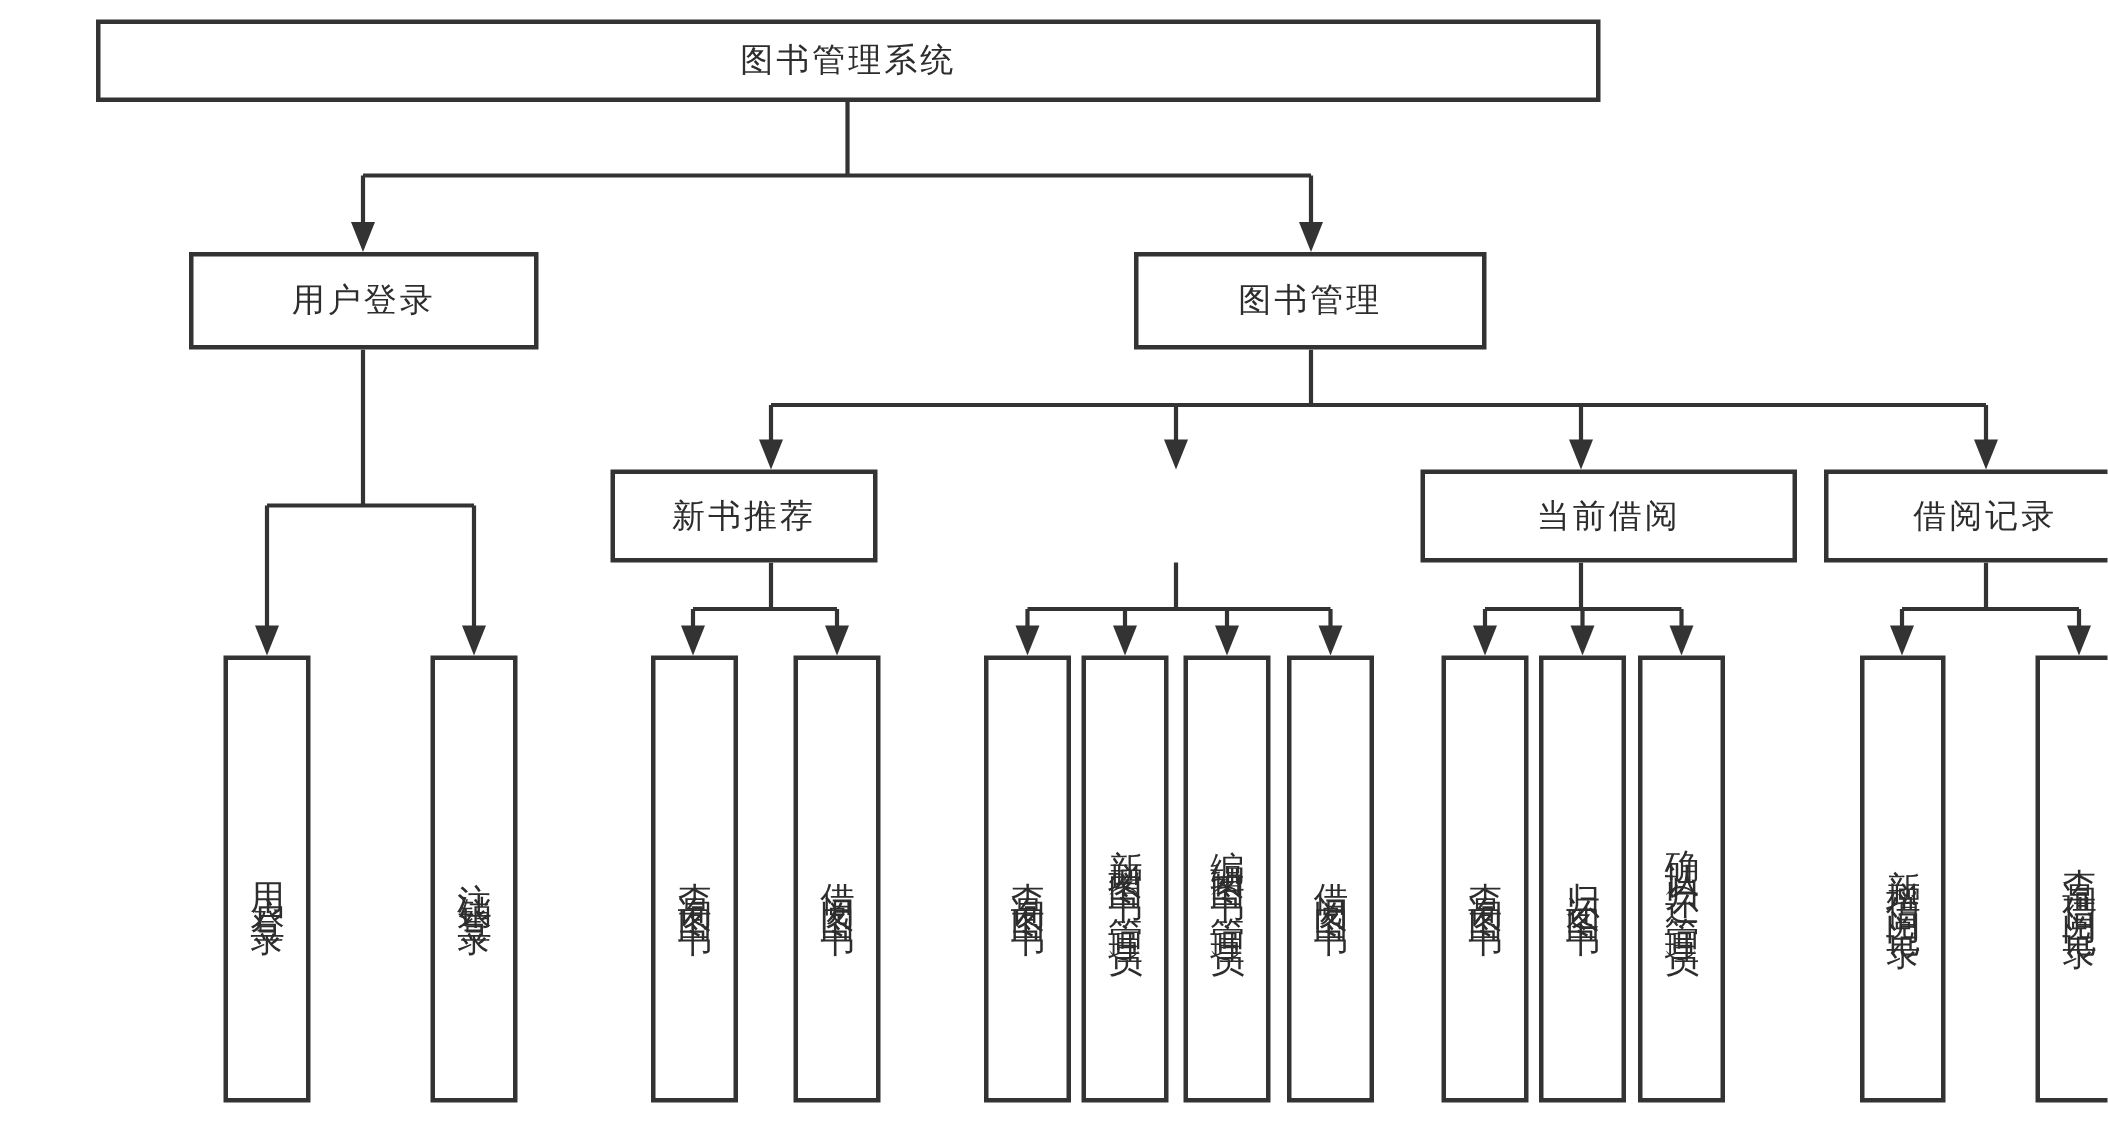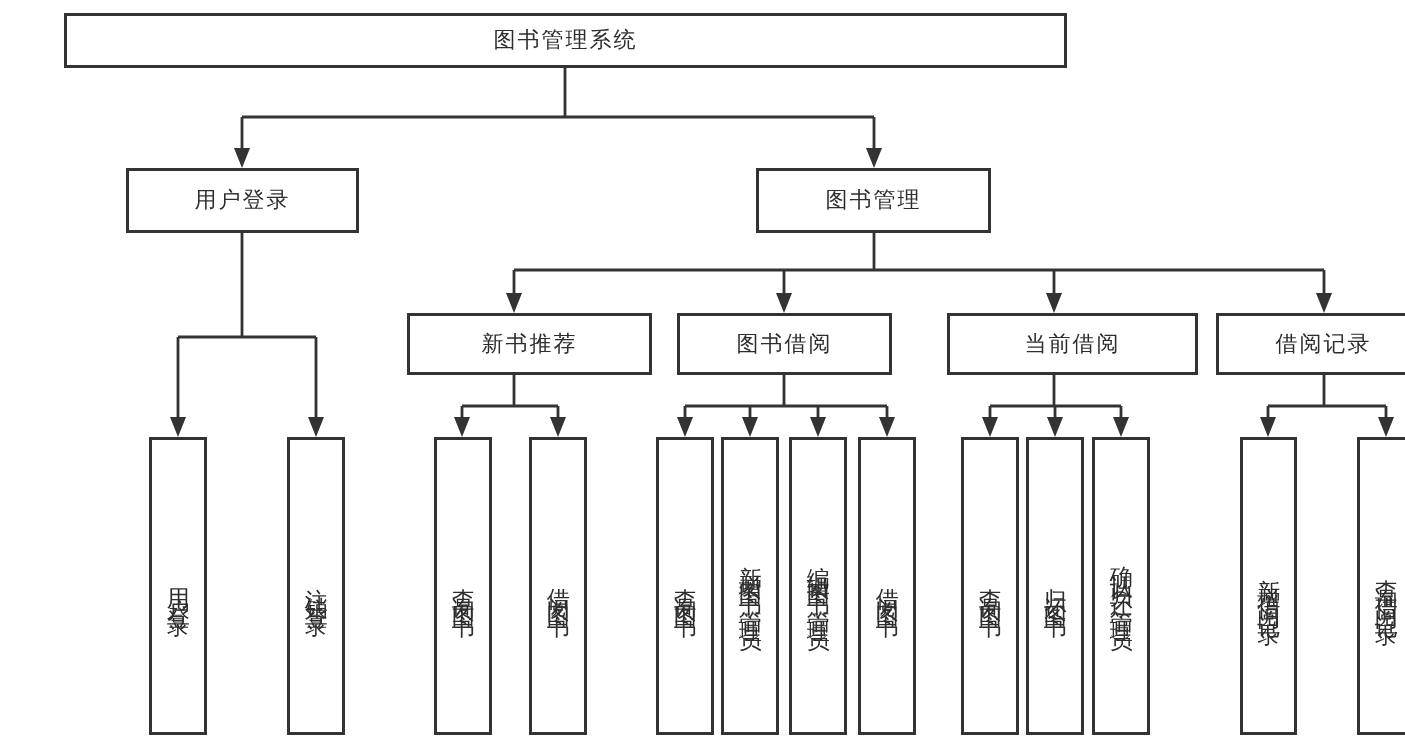--- a/index.html
+++ b/index.html
@@ -59,22 +59,21 @@
       <polygon points="1216,417 1232,417 1224,437"></polygon>
       <polygon points="1334,417 1350,417 1342,437"></polygon>
     </g>
   </svg>
 
   <div class="box" style="left:20px;top:13px;width:1003px;height:55px;">图书管理系统</div>
 
   <div class="box" style="left:82px;top:168px;width:233px;height:65px;">用户登录</div>
   <div class="box" style="left:712px;top:168px;width:235px;height:65px;">图书管理</div>
 
-  <div class="box" style="left:363px;top:313px;width:245px;height:62px;">新书推荐</div>
-  <div class="box" style="left:633px;top:313px;width:215px;height:62px;">图书借阅</div>
+  <div class="box" style="left:363px;top:313px;width:178px;height:62px;">新书推荐</div>
   <div class="box" style="left:903px;top:313px;width:251px;height:62px;">当前借阅</div>
   <div class="box" style="left:1172px;top:313px;width:215px;height:62px;">借阅记录</div>
 
   <div class="box leaf" style="left:105px;top:437px;width:58px;height:298px;">用户登录</div>
   <div class="box leaf" style="left:243px;top:437px;width:58px;height:298px;">注销登录</div>
 
   <div class="box leaf" style="left:390px;top:437px;width:58px;height:298px;">查询图书</div>
   <div class="box leaf" style="left:485px;top:437px;width:58px;height:298px;">借阅图书</div>
 
   <div class="box leaf" style="left:612px;top:437px;width:58px;height:298px;">查询图书</div>

